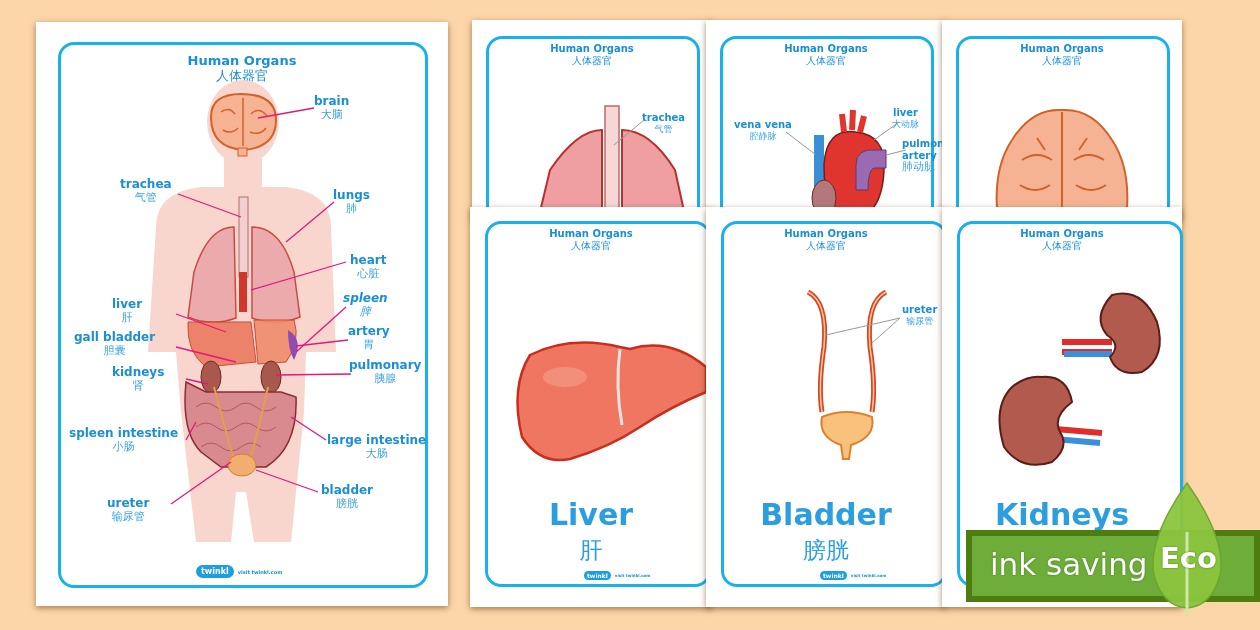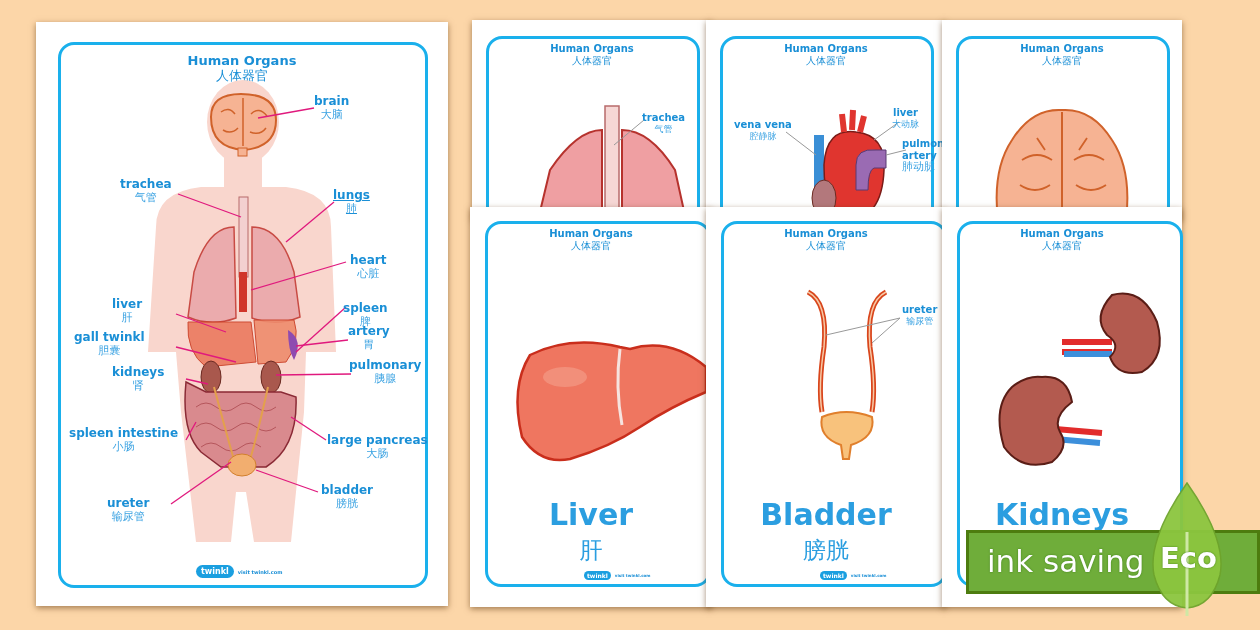--- a/index.html
+++ b/index.html
@@ -9,21 +9,21 @@
   .frame { position:absolute; border:3px solid #1ab0ec; border-radius:16px; box-sizing:border-box; }
   .title { position:absolute; left:0; right:0; text-align:center; color:#1a8fd6; font-weight:bold; line-height:1.15; }
   .lbl { position:absolute; color:#1a8fd6; font-weight:bold; font-size:12px; text-align:center; line-height:1.15; white-space:nowrap; }
   .lbl .zh { display:block; font-weight:normal; font-size:11px; color:#3aa2e2; }
   .big { position:absolute; left:0; right:0; text-align:center; color:#2b9ee0; font-weight:bold; }
   .bigzh { position:absolute; left:0; right:0; text-align:center; color:#2b9ee0; }
   .logo { position:absolute; display:flex; align-items:center; gap:4px; }
   .cloud { background:#1a9fe0; color:#fff; font-weight:bold; border-radius:10px; font-size:8px; padding:2px 5px; }
   .url { font-size:5px; color:#1a8fd6; font-weight:bold; }
   svg { position:absolute; overflow:visible; }
-  .eco { position:absolute; left:966px; top:530px; width:294px; height:64px; background:#6fad3a; border:3px solid #4d7c0f; box-sizing:border-box; }
+  .eco { position:absolute; left:966px; top:530px; width:294px; height:72px; background:#6fad3a; border:6px solid #4d7c0f; box-sizing:border-box; }
   .eco-text { position:absolute; left:18px; top:10px; color:#fff; font-size:31px; font-family:"DejaVu Sans", sans-serif; text-shadow:0 0 2px #3b7a16; }
   .eco-word { position:absolute; left:1160px; top:541px; color:#fff; font-weight:bold; font-size:29px; text-shadow:0 0 2px #3b7a16; }
 </style>
 </head>
 <body>
 
 <div class="page" style="left:36px;top:22px;width:412px;height:584px;">
   <div class="frame" style="left:22px;top:20px;width:370px;height:546px;"></div>
   <div class="title" style="top:32px;font-size:13px;">
     <span>Human Organs</span><br>
@@ -77,30 +77,30 @@
       <line x1="315" y1="352" x2="240" y2="353"></line>
       <line x1="150" y1="418" x2="160" y2="400"></line>
       <line x1="290" y1="418" x2="255" y2="395"></line>
       <line x1="135" y1="482" x2="195" y2="440"></line>
       <line x1="282" y1="470" x2="220" y2="448"></line>
     </g>
   </svg>
 
   <div class="lbl" style="left:278px;top:73px;"><span>brain</span><span class="zh">大脑</span></div>
   <div class="lbl" style="left:84px;top:156px;"><span>trachea</span><span class="zh">气管</span></div>
-  <div class="lbl" style="left:297px;top:167px;text-decoration:underline;"><span>lungs</span><span class="zh">肺</span></div>
+  <div class="lbl" style="left:297px;top:167px;"><span>lungs</span><span class="zh">肺</span></div>
   <div class="lbl" style="left:314px;top:232px;"><span>heart</span><span class="zh">心脏</span></div>
   <div class="lbl" style="left:76px;top:276px;"><span>liver</span><span class="zh">肝</span></div>
-  <div class="lbl" style="left:307px;top:280px;"><span>spleen</span><span class="zh">脾</span></div>
-  <div class="lbl" style="left:38px;top:309px;"><span>gall twinkl</span><span class="zh">胆囊</span></div>
+  <div class="lbl" style="left:307px;top:270px;font-style:italic;"><span>spleen</span><span class="zh">脾</span></div>
+  <div class="lbl" style="left:38px;top:309px;"><span>gall bladder</span><span class="zh">胆囊</span></div>
   <div class="lbl" style="left:312px;top:303px;"><span>artery</span><span class="zh">胃</span></div>
   <div class="lbl" style="left:76px;top:344px;"><span>kidneys</span><span class="zh">肾</span></div>
   <div class="lbl" style="left:313px;top:337px;"><span>pulmonary</span><span class="zh">胰腺</span></div>
   <div class="lbl" style="left:33px;top:405px;"><span>spleen intestine</span><span class="zh">小肠</span></div>
-  <div class="lbl" style="left:291px;top:412px;"><span>large pancreas</span><span class="zh">大肠</span></div>
+  <div class="lbl" style="left:291px;top:412px;"><span>large intestine</span><span class="zh">大肠</span></div>
   <div class="lbl" style="left:71px;top:475px;"><span>ureter</span><span class="zh">输尿管</span></div>
   <div class="lbl" style="left:285px;top:462px;"><span>bladder</span><span class="zh">膀胱</span></div>
 
   <div class="logo" style="left:160px;top:543px;">
     <span class="cloud">twinkl</span>
     <span class="url">visit twinkl.com</span>
   </div>
 </div>
 
 <div class="page" style="left:472px;top:20px;width:240px;height:200px;">

